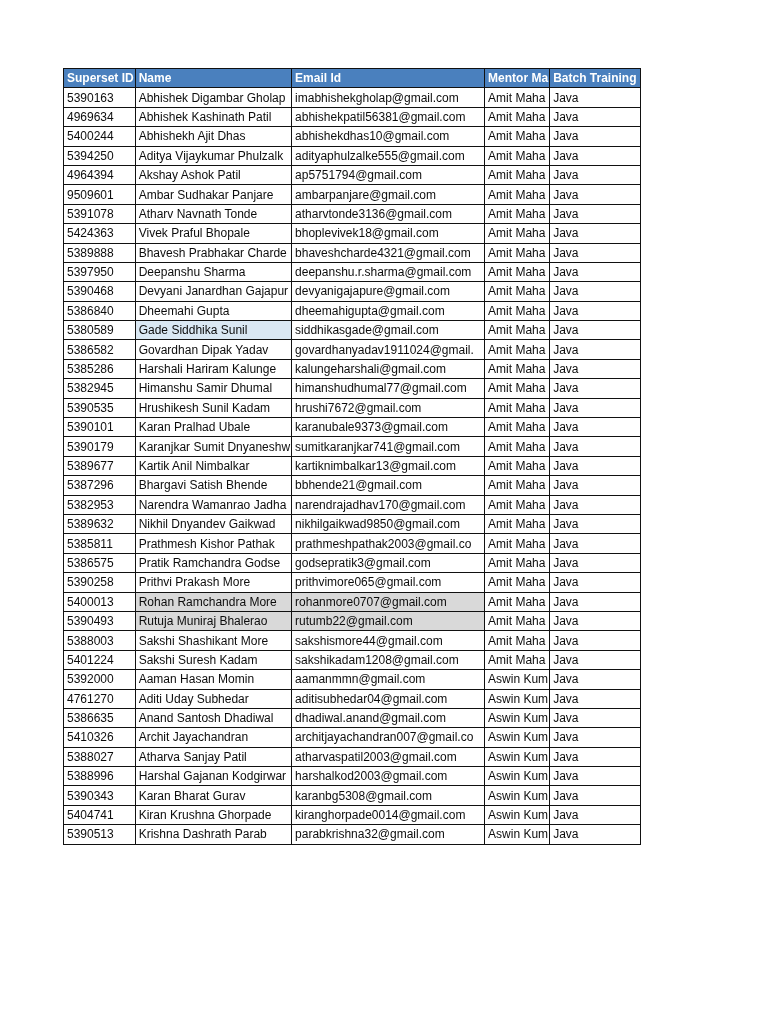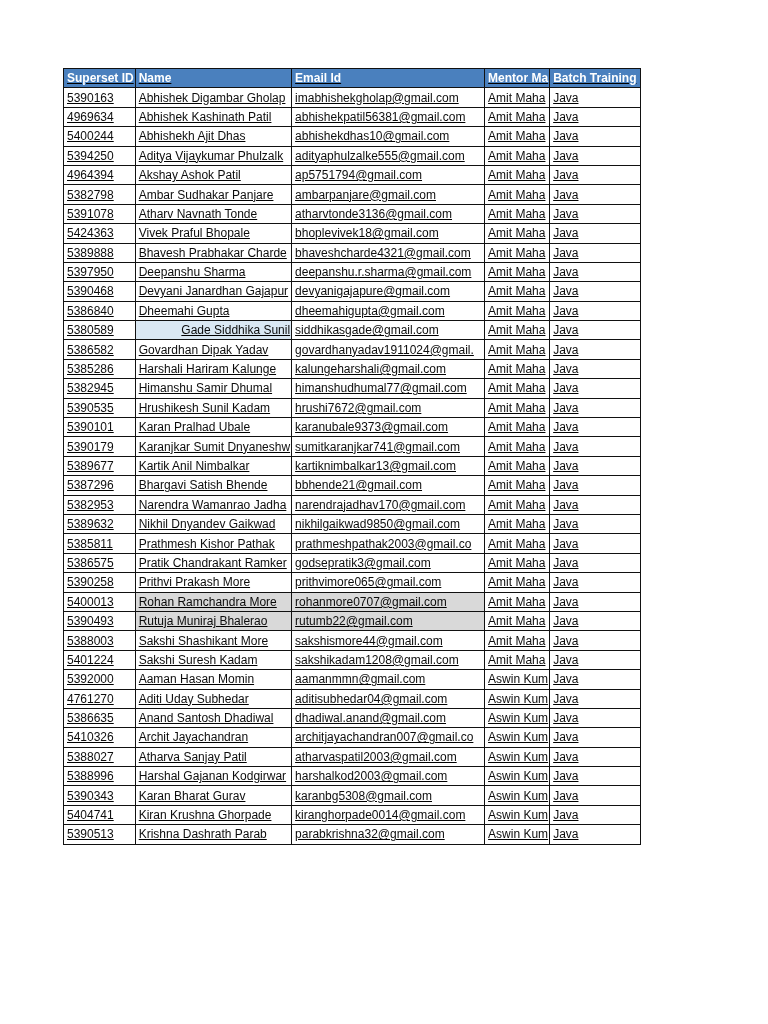--- a/index.html
+++ b/index.html
@@ -12,21 +12,20 @@
   }
   .sheet-wrap {
     position:absolute;
     left:63px;
     top:68px;
   }
   table.sheet {
     border-collapse:collapse;
     table-layout:fixed;
     border:1px solid #000;
-    text-decoration:underline;
   }
   .col-id     { width:59px; }
   .col-name   { width:153px; }
   .col-email  { width:193px; }
   .col-mentor { width:57px; }
   .col-batch  { width:91px; }
   table.sheet th, table.sheet td {
     border:1px solid #111;
     height:18.4px;
     padding:0 1px 0 3px;
@@ -39,21 +38,21 @@
   }
   table.sheet th {
     background:var(--header-bg, #4A80BE);
     color:var(--header-text, #ffffff);
     font-weight:bold;
   }
   table.sheet td {
     background:#ffffff;
     color:#0c0c0c;
   }
-  table.sheet td.hl-blue { background:var(--hl-blue, #DAE8F3);text-align:right; }
+  table.sheet td.hl-blue { background:var(--hl-blue, #DAE8F3); }
   table.sheet td.hl-gray { background:var(--hl-gray, #D9D9D9); }
 </style>
 </head>
 <body>
 
 <div class="sheet-wrap">
   <table class="sheet">
     <colgroup>
       <col class="col-id">
       <col class="col-name">
@@ -100,21 +99,21 @@
     <td>Java</td>
   </tr>
         <tr>
     <td>4964394</td>
     <td>Akshay Ashok Patil</td>
     <td>ap5751794@gmail.com</td>
     <td>Amit Maha</td>
     <td>Java</td>
   </tr>
         <tr>
-    <td>5382798</td>
+    <td>9509601</td>
     <td>Ambar Sudhakar Panjare</td>
     <td>ambarpanjare@gmail.com</td>
     <td>Amit Maha</td>
     <td>Java</td>
   </tr>
         <tr>
     <td>5391078</td>
     <td>Atharv Navnath Tonde</td>
     <td>atharvtonde3136@gmail.com</td>
     <td>Amit Maha</td>
@@ -234,21 +233,21 @@
   </tr>
         <tr>
     <td>5385811</td>
     <td>Prathmesh Kishor Pathak</td>
     <td>prathmeshpathak2003@gmail.co</td>
     <td>Amit Maha</td>
     <td>Java</td>
   </tr>
         <tr>
     <td>5386575</td>
-    <td>Pratik Chandrakant Ramker</td>
+    <td>Pratik Ramchandra Godse</td>
     <td>godsepratik3@gmail.com</td>
     <td>Amit Maha</td>
     <td>Java</td>
   </tr>
         <tr>
     <td>5390258</td>
     <td>Prithvi Prakash More</td>
     <td>prithvimore065@gmail.com</td>
     <td>Amit Maha</td>
     <td>Java</td>

